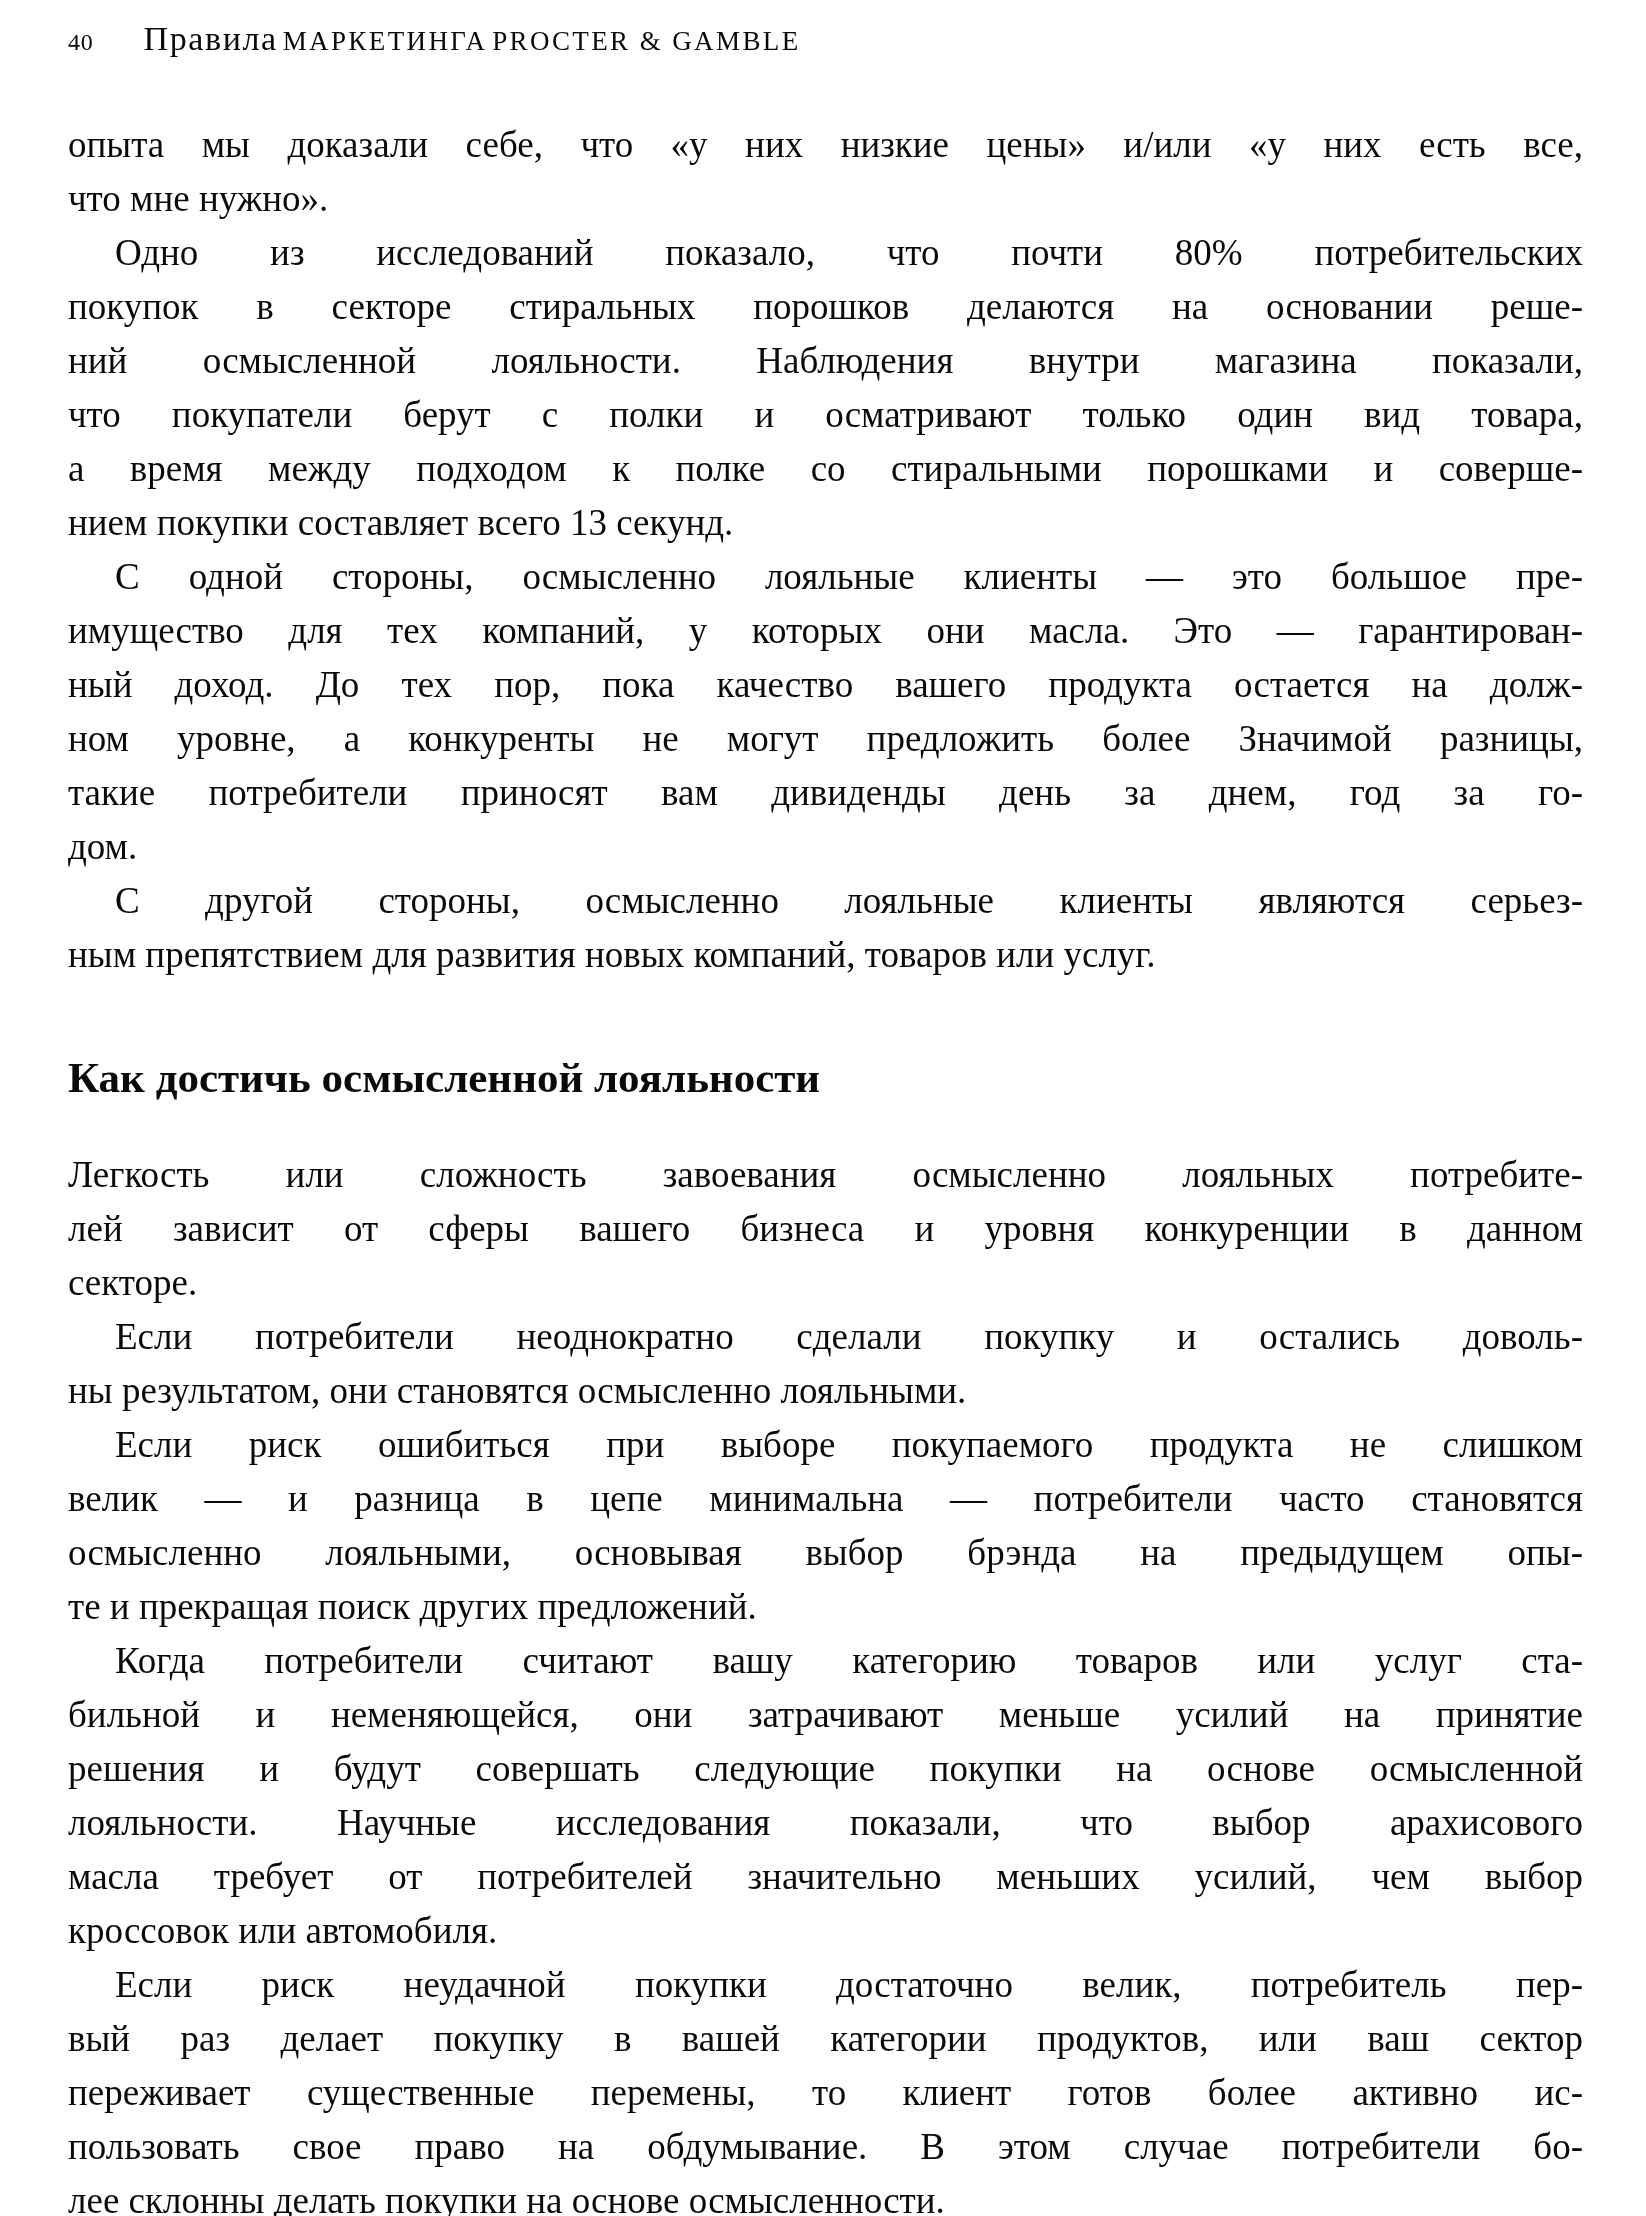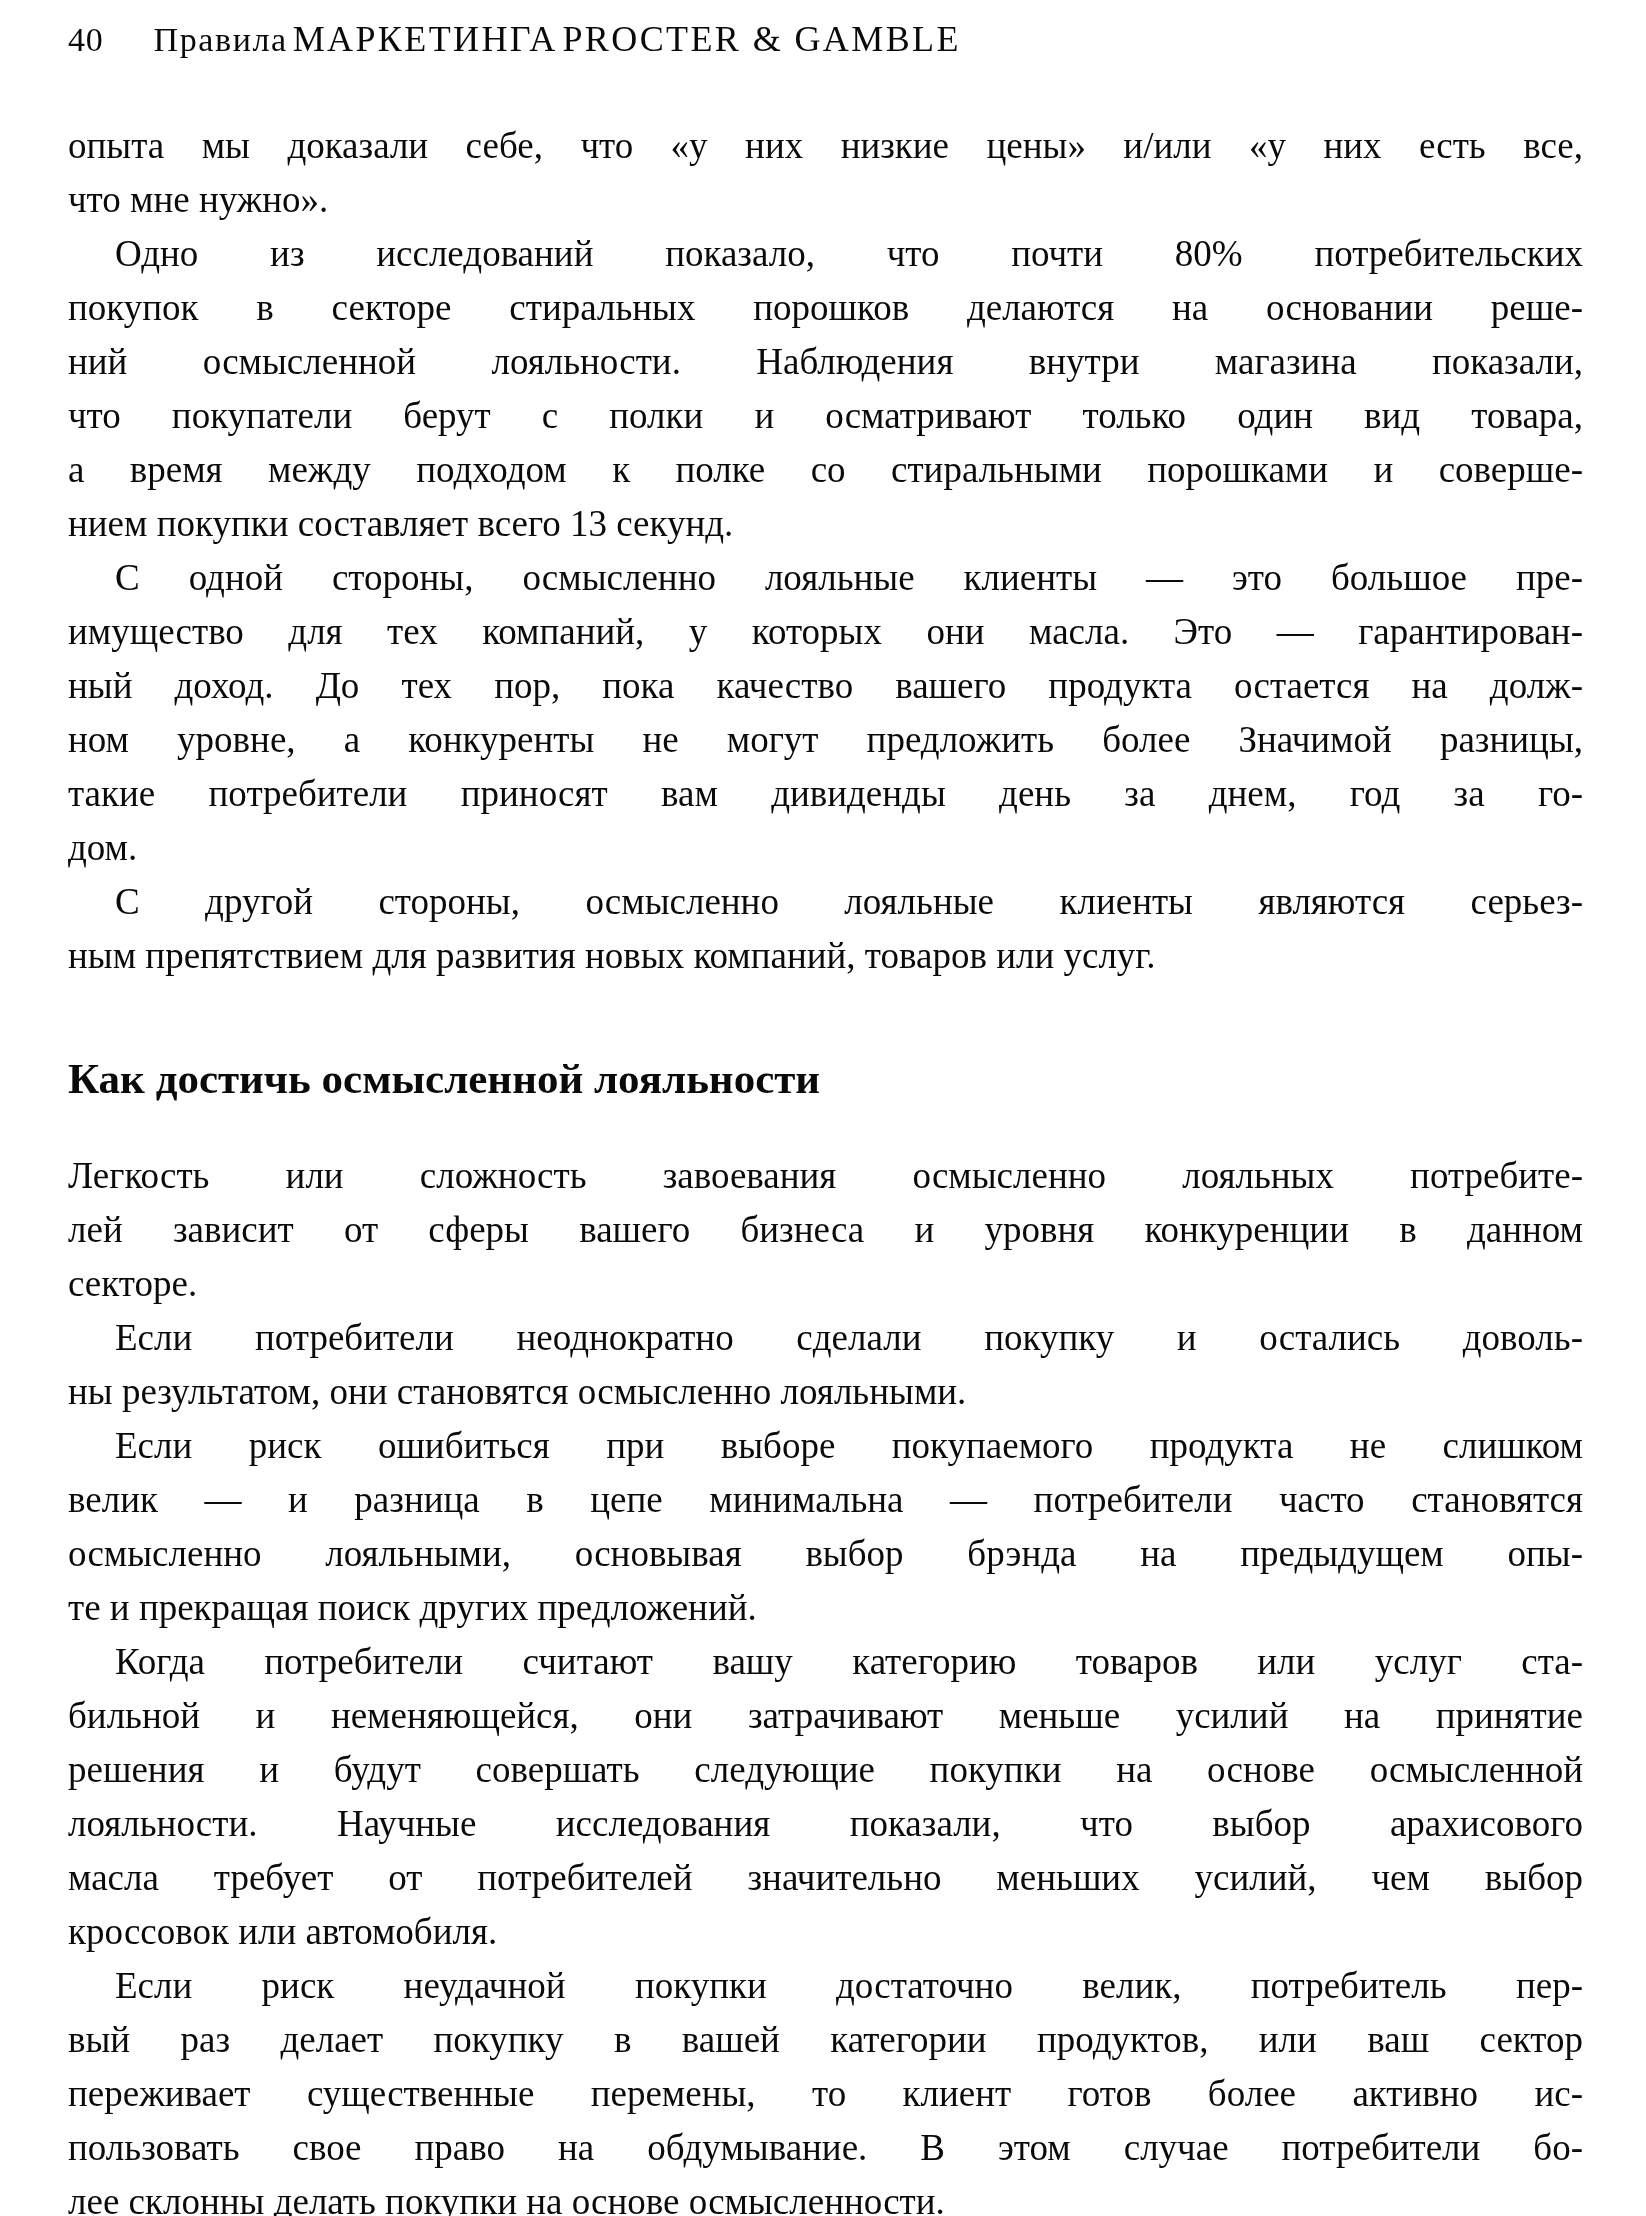--- a/index.html
+++ b/index.html
@@ -15,29 +15,29 @@
     box-sizing: border-box;
     padding: 14.5px 63px 0 68px;
   }
   .running-header {
     display: flex;
     align-items: baseline;
     line-height: 48px;
     white-space: nowrap;
   }
   .page-number {
-    font-size: 34px;
+    font-size: 24px;
     letter-spacing: 0.8px;
   }
   .running-title {
     margin-left: 50px;
     letter-spacing: 1.6px;
   }
   .rt-lead { font-size: 34px; }
-  .rt-caps { font-size: 36px; letter-spacing: 2.4px; text-align: center; }
+  .rt-caps { font-size: 27px; letter-spacing: 2.4px; text-align: center; }
   .body-block-1 { margin-top: 48px; }
   .body-block-2 { margin-top: 0; }
   .ln {
     font-size: 37px;
     line-height: 54px;
     text-align: justify;
     text-align-last: justify;
     white-space: normal;
   }
   .ln.last { text-align-last: left; }

